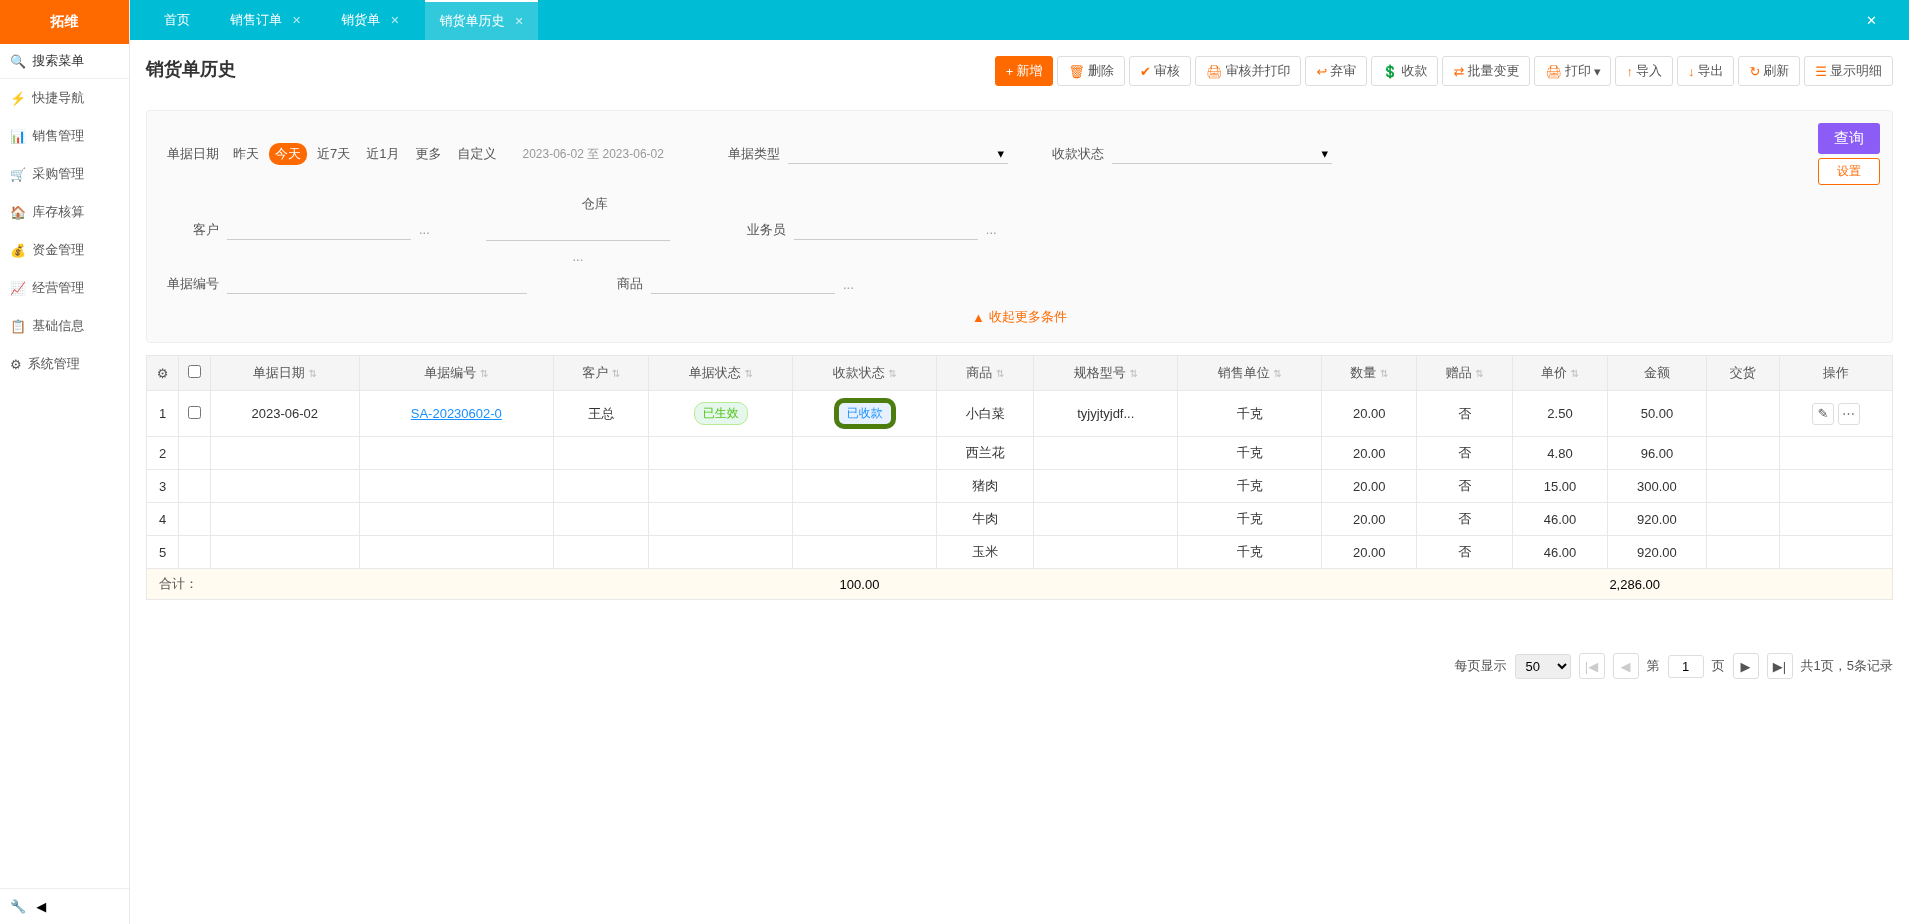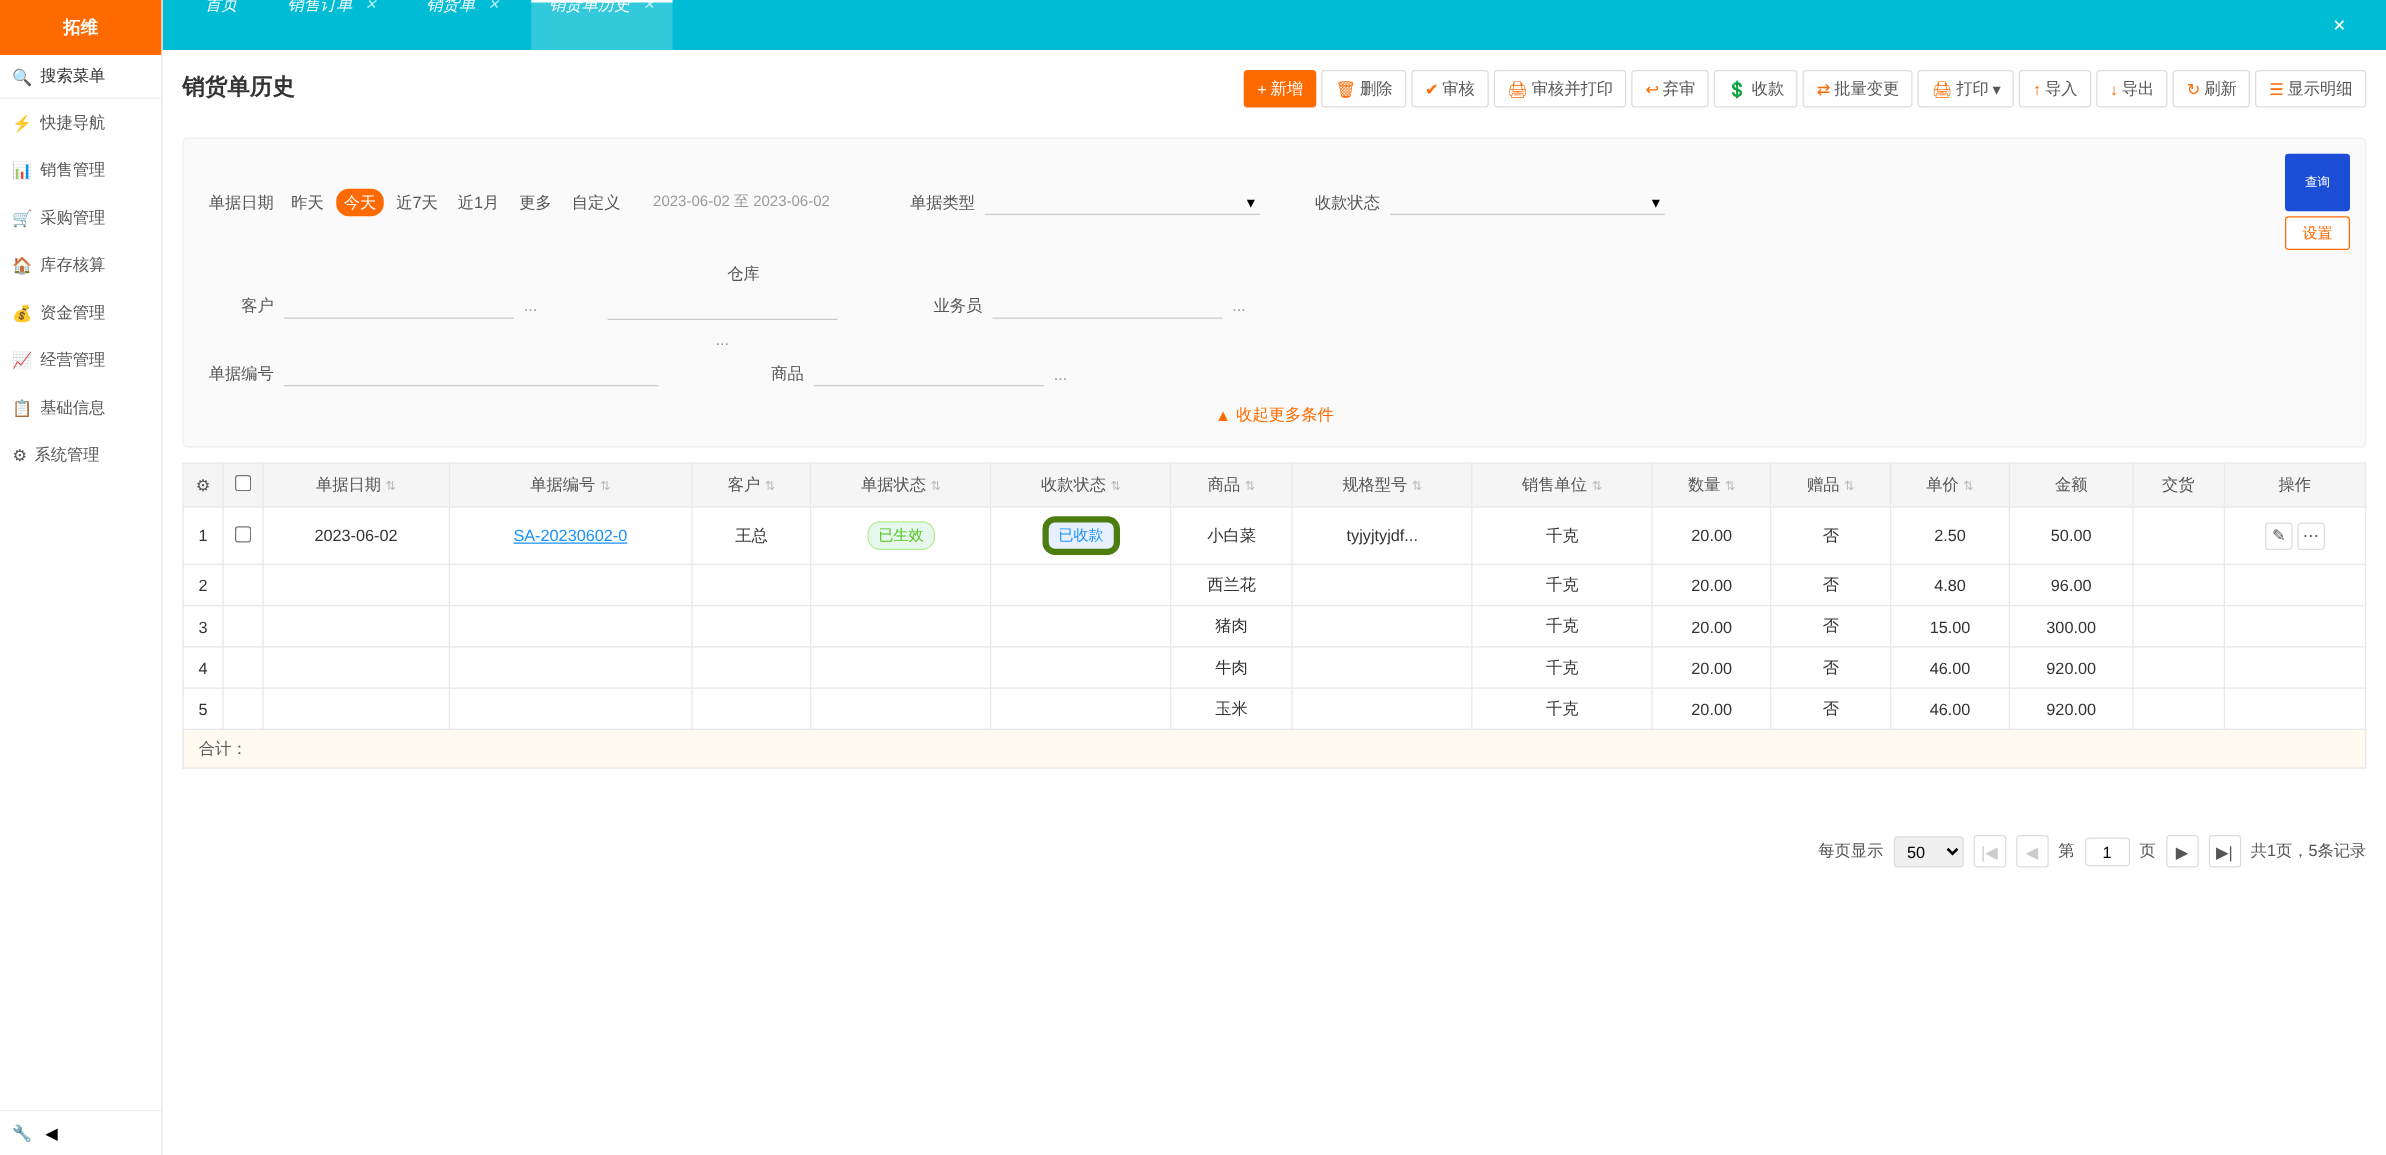--- a/index.html
+++ b/index.html
@@ -7,21 +7,21 @@
 
     
     .sidebar { width: 130px; background: #fff; border-right: 1px solid #e8e8e8; display: flex; flex-direction: column; height: 100%; }
     .sidebar-logo { height: 44px; background: #ff6a00; display: flex; align-items: center; justify-content: center; color: #fff; font-size: 14px; font-weight: bold; }
     .sidebar-search { padding: 8px 10px; display: flex; align-items: center; gap: 6px; cursor: pointer; color: #333; border-bottom: 1px solid #f0f0f0; }
     .sidebar-item { padding: 10px 10px; display: flex; align-items: center; gap: 6px; cursor: pointer; color: #555; }
     .sidebar-bottom { margin-top: auto; padding: 10px; display: flex; gap: 10px; border-top: 1px solid #eee; }
 
     
     .main { flex: 1; display: flex; flex-direction: column; overflow: hidden; }
-    .tab { padding: 16px 14px; height: 36px; line-height: 36px; cursor: pointer; border-right: 1px solid #ddd; color: #555; background: #f0f0f0; white-space: nowrap; display: flex; align-items: flex-end; gap: 6px; font-style: italic; }
+    .tab { padding: 4px 14px; height: 36px; line-height: 36px; cursor: pointer; border-right: 1px solid #ddd; color: #555; background: #f0f0f0; white-space: nowrap; display: flex; align-items: center; gap: 6px; }
     .tab.active { background: #fff; color: #ff6a00; border-top: 2px solid #ff6a00; }
     .tab .close { font-size: 11px; color: #999; cursor: pointer; margin-left: 4px; }
     .tab-close-all { margin-left: auto; padding: 0 12px; cursor: pointer; color: #999; }
 
     
     .page-content { flex: 1; background: #fff; overflow: auto; padding: 16px; }
 
     
     .page-title { font-size: 18px; font-weight: bold; color: #333; margin-bottom: 16px; }
 
@@ -58,21 +58,21 @@
     .table-footer { background: #fffbf0; border: 1px solid #e8e8e8; border-top: none; padding: 6px 12px; display: flex; align-items: center; }
     .footer-label { color: #555; min-width: 40px; }
     .footer-values { display: flex; gap: 20px; width: 100%; }
 
     
     .pagination-bar { display: flex; align-items: center; justify-content: flex-end; padding: 10px 0; gap: 8px; color: #555; margin-top: 43px; }
     .page-size-select { border: 1px solid #ddd; padding: 3px 6px; border-radius: 3px; }
     .page-nav { width: 26px; height: 26px; border: 1px solid #ddd; border-radius: 3px; display: flex; align-items: center; justify-content: center; cursor: pointer; background: #fff; }
     .page-nav.disabled { color: #ccc; cursor: not-allowed; }
     .page-input { width: 36px; border: 1px solid #ddd; padding: 3px; text-align: center; border-radius: 3px; }
-    .query-btn { background: #1d4ed8; color: #fff; border: none; padding: 16px 16px; border-radius: 3px; cursor: pointer; font-size: 10px; }
+    .query-btn { background: #8b5cf6; color: #fff; border: none; padding: 6px 16px; border-radius: 3px; cursor: pointer; font-size: 15px; }
     .set-btn { background: #fff; color: #ff6a00; border: 1px solid #ff6a00; padding: 4px 12px; border-radius: 3px; cursor: pointer; font-size: 12px; }
     .filter-field { display: flex; align-items: center; gap: 8px; }
     .field-input { border: none; border-bottom: 1px solid #ccc; outline: none; padding: 2px 4px; min-width: 200px; background: transparent; font-size: 13px; }
     .select-wrapper { display: flex; align-items: center; border-bottom: 1px solid #ccc; min-width: 200px; padding: 2px 4px; }
 
     .teal-header { background: #00bcd4; padding: 0 20px; height: 40px; display: flex; align-items: center; gap: 12px; }
     .teal-header .tab { background: transparent; color: #fff; border: none; height: 40px; line-height: 40px; }
     .teal-header .tab.active { background: rgba(255,255,255,0.2); border-top: 2px solid #fff; }
     .teal-header .tab .close { color: rgba(255,255,255,0.7); }
   </style>
@@ -433,20 +433,28 @@
       <td>46.00</td>
       <td>920.00</td>
       <td></td>
       <td></td>
     </tr>
         </tbody>
     </table>
 
     <div class="table-footer">
       <span class="footer-label">合计：</span>
+      <div class="footer-values">
+        <span style="flex:1;"></span>
+        <span style="text-align:center; min-width:120px;">100.00</span>
+        <span style="flex:1;"></span>
+        <span style="text-align:right; min-width:120px; margin-right:20px;">2,286.00</span>
+        <span style="min-width:80px;"></span>
+        <span style="min-width:80px;"></span>
+      </div>
     </div>
 
     <div class="pagination-bar">
       <span>每页显示</span>
       <select class="page-size-select">
         <option>20</option>
         <option selected="">50</option>
         <option>100</option>
       </select>
       <div class="page-nav disabled">|◀</div>

